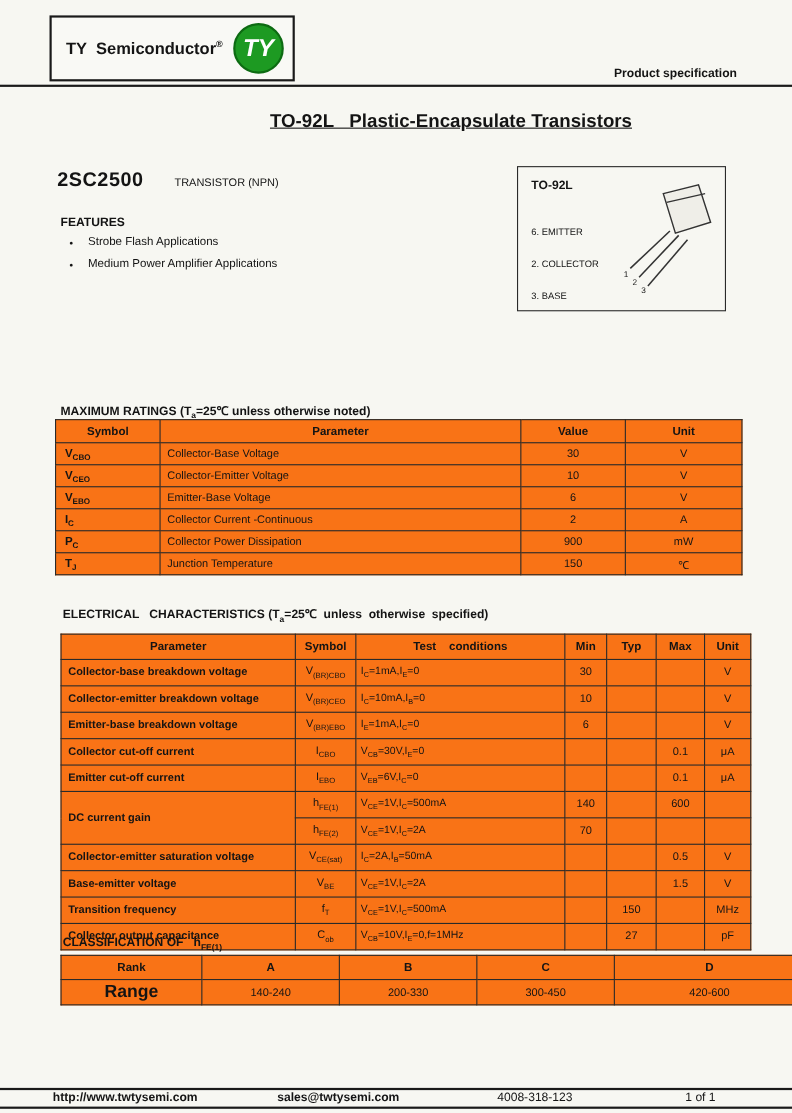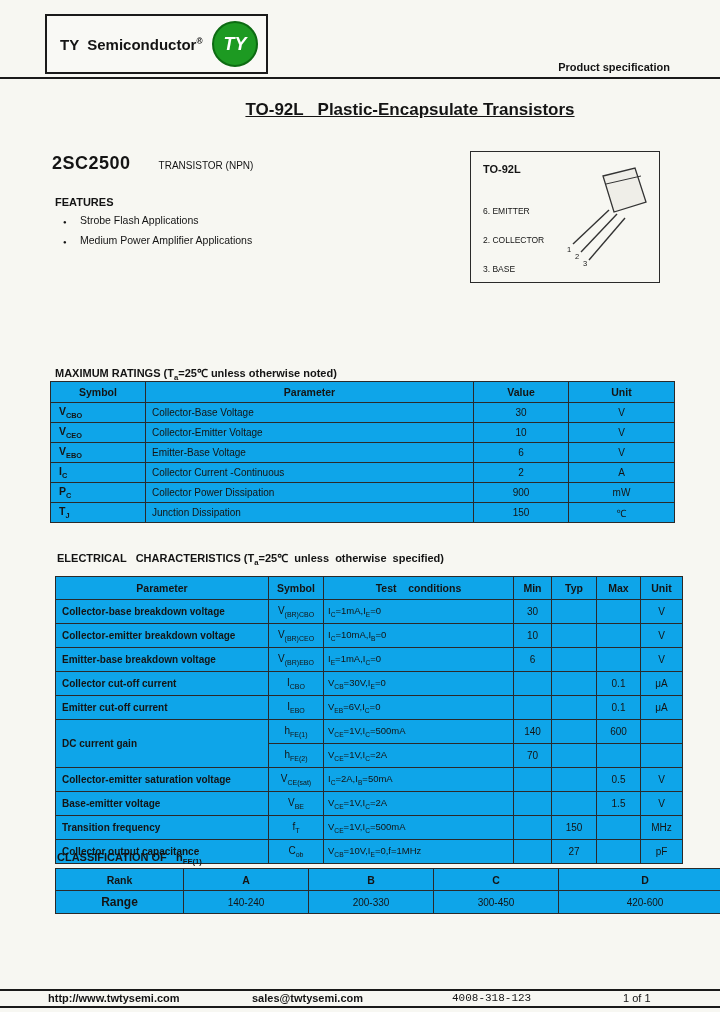--- a/index.html
+++ b/index.html
@@ -6,21 +6,21 @@
   body{background:#cfcfcf;font-family:"Liberation Sans",sans-serif;}
   .page{position:relative;width:720px;height:1012px;margin:0 auto;background:#f7f7f2;color:#141414;overflow:hidden;}
   .abs{position:absolute;}
   sub{font-size:0.7em;line-height:1;}
   sup{font-size:0.55em;}
 
   .logo-box{left:45px;top:14px;width:223px;height:60px;border:2px solid #1a1a1a;background:#f9f9f5;
             display:flex;align-items:center;justify-content:space-between;padding:0 8px 0 13px;box-sizing:border-box;}
   .brand{font-weight:bold;font-size:15px;white-space:pre;}
   .badge{width:46px;height:46px;border-radius:50%;background:#1d9a22;border:2px solid #0d6b12;color:#fff;
-         font-weight:bold;font-style:italic;font-size:18px;display:flex;align-items:center;justify-content:center;box-sizing:border-box;}
+         font-weight:bold;font-style:italic;font-size:22px;display:flex;align-items:center;justify-content:center;box-sizing:border-box;}
   .prod-spec{right:50px;top:61px;font-size:11px;font-weight:bold;}
   .rule-top{left:0;top:77px;width:720px;height:2px;background:#1a1a1a;}
   .doc-title{left:100px;right:0;top:100px;text-align:center;font-size:17px;font-weight:bold;text-decoration:underline;white-space:pre;}
 
   .part-row{left:52px;top:153px;display:flex;align-items:baseline;gap:28px;}
   .part-number{font-size:18px;font-weight:bold;letter-spacing:0.5px;}
   .part-type{font-size:10px;}
   .features-title{left:55px;top:196px;font-size:11px;font-weight:bold;}
   .features-list{left:62px;top:215px;list-style:none;margin:0;padding:0;font-size:10.5px;}
   .features-list li{position:relative;padding-left:18px;margin-bottom:9px;line-height:11px;}
@@ -30,45 +30,45 @@
   .package-title{position:absolute;left:12px;top:11px;font-size:11px;font-weight:bold;}
   .pin-list{position:absolute;left:12px;top:55px;font-size:8.5px;}
   .pin-list .pin{line-height:9px;margin-bottom:20px;}
   .pkg-svg{position:absolute;right:4px;top:12px;}
 
   .sec-title{font-size:11px;font-weight:bold;white-space:pre;}
   .mr-title{left:55px;top:365px;}
   .el-title{left:57px;top:550px;}
   .cl-title{left:57px;top:851px;}
 
-  table.dtable{border-collapse:collapse;table-layout:fixed;background:#0ea5e9;}
+  table.dtable{border-collapse:collapse;table-layout:fixed;background:#f97316;}
   .dtable th,.dtable td{border:1px solid #2a2a2a;overflow:hidden;padding:0;}
   .dtable th{font-size:10.5px;font-weight:bold;text-align:center;white-space:pre;}
   td.sym{font-weight:bold;text-align:left;padding-left:8px;font-size:10.5px;}
   td.pname{text-align:left;padding-left:6px;font-size:10px;}
   td.pbold{text-align:left;padding-left:6px;font-size:10px;font-weight:bold;}
   td.cond{text-align:left;padding-left:4px;font-size:9.5px;}
   td.ctr{text-align:center;font-size:10px;}
-  td.rowname{text-align:center;font-size:12px;font-weight:bold;}
+  td.rowname{text-align:center;font-size:16px;font-weight:bold;}
 
   .mr{left:50px;top:381px;width:625px;}
   .mr th{height:20px;}
   .mr td{height:19px;}
   .el{left:55px;top:576px;width:628px;}
   .el th{height:22px;}
   .el td{height:23px;}
   .cl{left:55px;top:868px;width:677px;}
   .cl th{height:21px;}
   .cl td{height:22px;}
 
   .f-rule1{left:0;top:989px;width:720px;height:2px;background:#1a1a1a;}
   .f-rule2{left:0;top:1006px;width:720px;height:2px;background:#1a1a1a;}
   .f-web{left:48px;top:992px;font-size:11px;font-weight:bold;}
   .f-email{left:252px;top:992px;font-size:11px;font-weight:bold;}
-  .f-phone{left:452px;top:992px;font-size:11px;font-family:Liberation Mono, monospace;}
+  .f-phone{left:452px;top:992px;font-size:11px;}
   .f-page{left:602px;top:992px;font-size:11px;margin-left:21px;}
 </style>
 </head>
 <body>
 
 <div class="page">
 
   <div class="abs logo-box">
     <div class="brand"><span>TY  Semiconductor</span><sup>®</sup></div>
     <div class="badge">TY</div>
@@ -151,21 +151,21 @@
           <td class="ctr">A</td>
         </tr>
         <tr>
           <td class="sym">P<sub>C</sub></td>
           <td class="pname">Collector Power Dissipation</td>
           <td class="ctr">900</td>
           <td class="ctr">mW</td>
         </tr>
         <tr>
           <td class="sym">T<sub>J</sub></td>
-          <td class="pname">Junction Dissipation</td>
+          <td class="pname">Junction Temperature</td>
           <td class="ctr">150</td>
           <td class="ctr">℃</td>
         </tr>
       </tbody>
   </table>
 
   <div class="abs sec-title el-title">ELECTRICAL   CHARACTERISTICS (T<sub>a</sub>=25℃  unless  otherwise  specified)</div>
   <table class="abs dtable el">
     <colgroup>
         <col style="width:213px">

